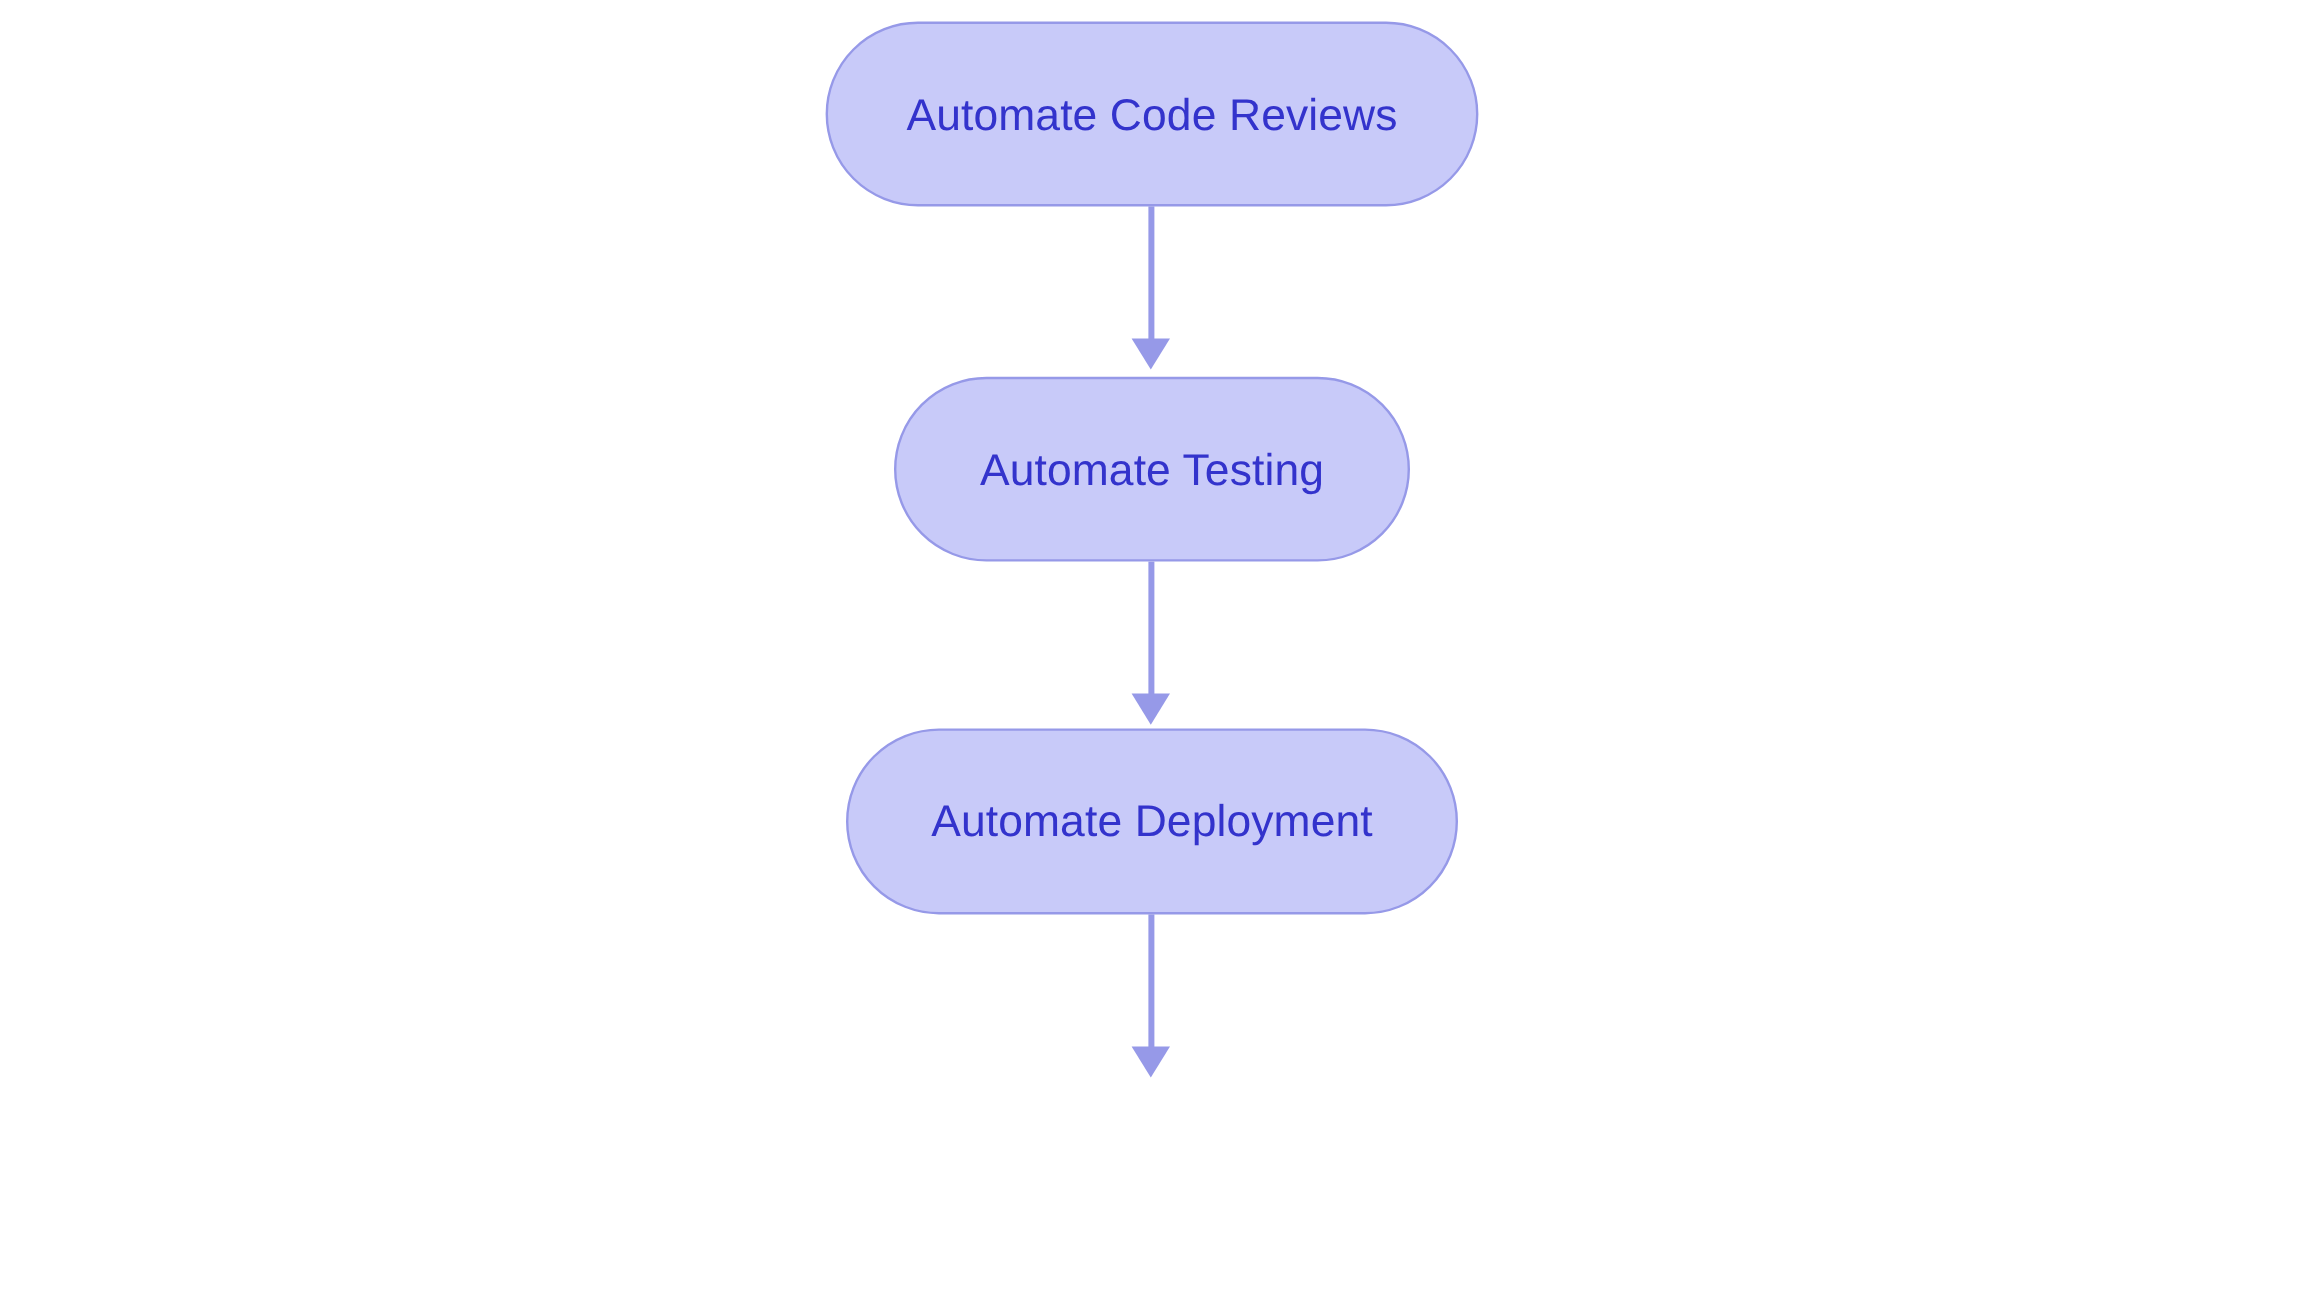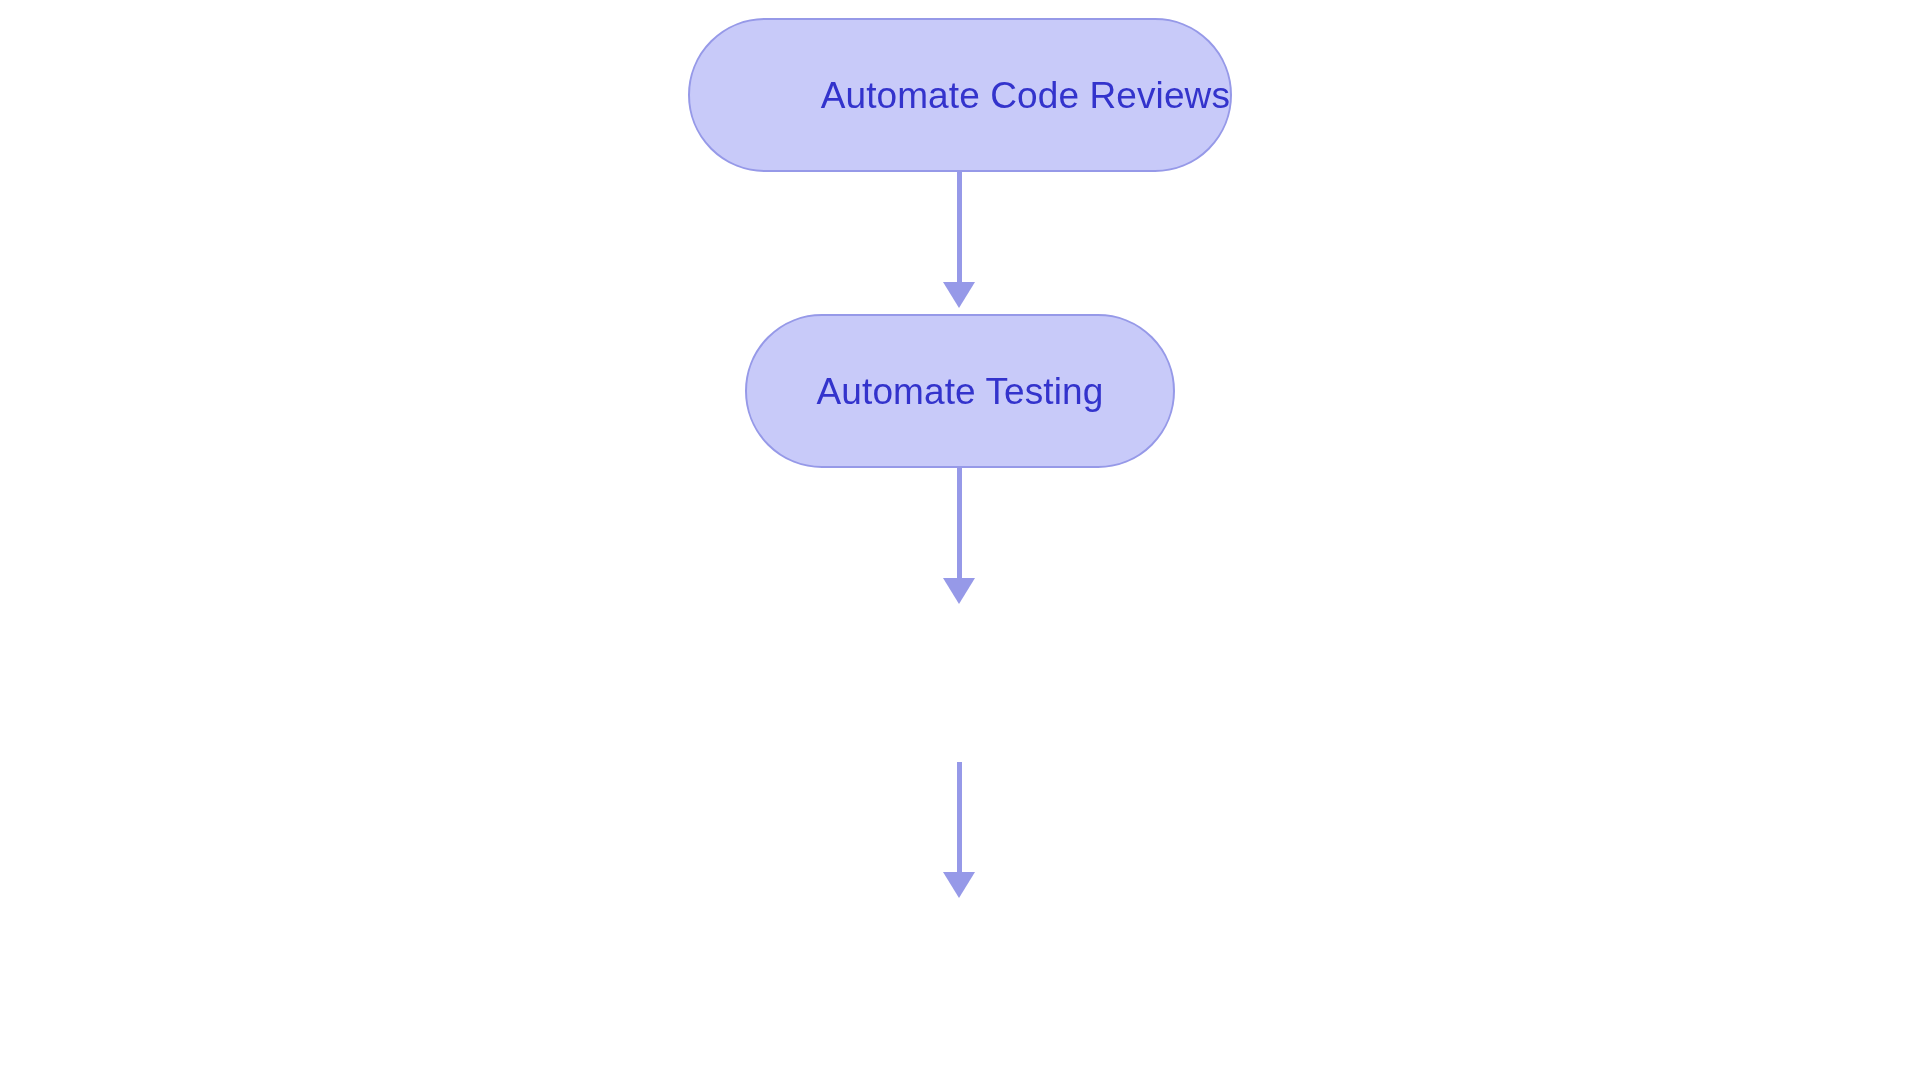--- a/index.html
+++ b/index.html
@@ -34,21 +34,21 @@
     white-space: nowrap;
     user-select: none;
   }
   .node-label {
     display: block;
     line-height: 1;
     color: #3333cc;
   }
 
   
-  #node-1 { left: 688px;  top: 18px;   width: 544px; height: 154px; font-size: 37px; justify-content: flex-end; }
+  #node-1 { left: 688px;  top: 18px;   width: 544px; height: 154px; font-size: 37px; }
   #node-2 { left: 745px;  top: 314px;  width: 430px; height: 154px; font-size: 37px; text-align: right; }
   #node-3 { left: 705px;  top: 607px;  width: 510px; height: 155px; font-size: 37px; }
   #node-4 { left: 677px;  top: 901px;  width: 566px; height: 157px; font-size: 37px; }
 
   
   .connector {
     position: absolute;
     left: 0;
     top: 0;
     pointer-events: none;
@@ -91,20 +91,23 @@
 
   <div class="flow-node" id="node-2">
     <span class="node-label">Automate Testing</span>
   </div>
 
   <div class="connector" id="arrow-2">
     <div class="conn-stem" id="arrow-2-stem"></div>
     <div class="conn-head" id="arrow-2-head"></div>
   </div>
 
+  <div class="flow-node" id="node-3">
+    <span class="node-label">Automate Deployment</span>
+  </div>
 
   <div class="connector" id="arrow-3">
     <div class="conn-stem" id="arrow-3-stem"></div>
     <div class="conn-head" id="arrow-3-head"></div>
   </div>
 
 
 </div>
 
 </body></html>

